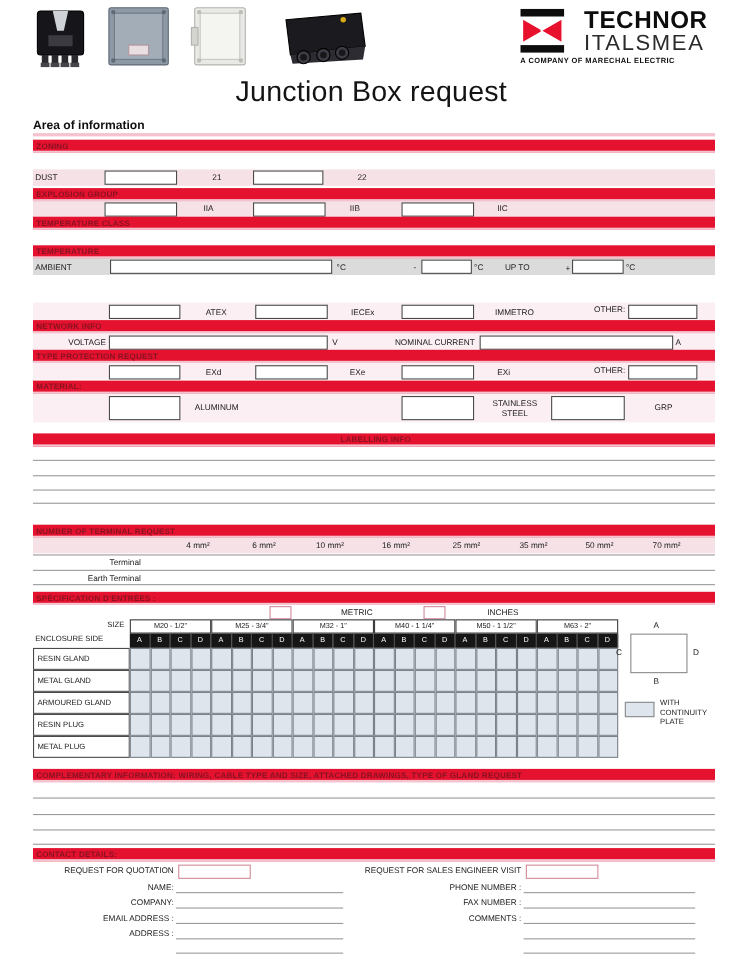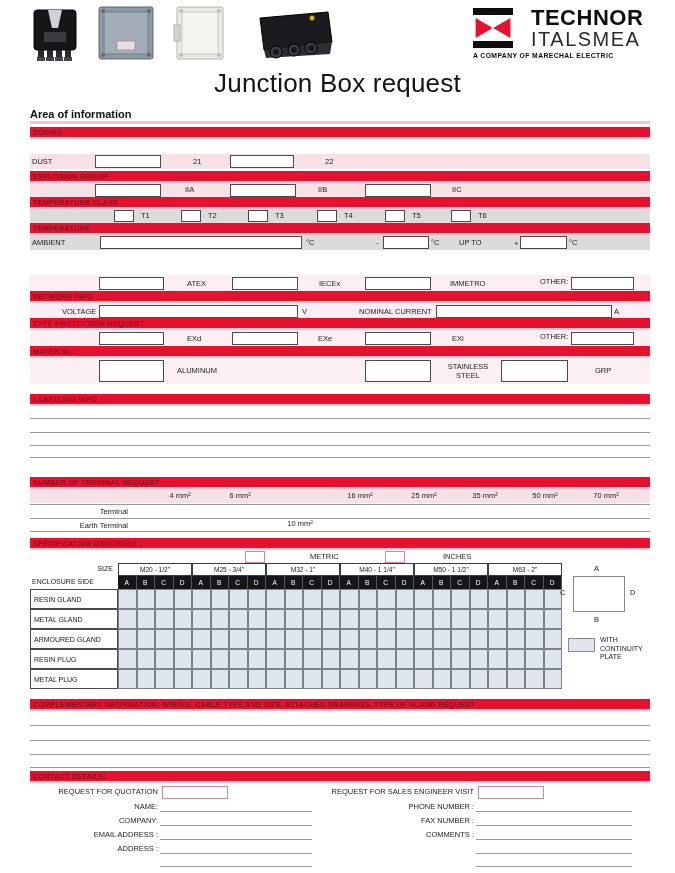--- a/index.html
+++ b/index.html
@@ -127,34 +127,20 @@
   <div class="row pink" style="top:183px;height:14px;">
     <input class="box" style="left: 65px; top: 1px; width: 64px;">
     <span class="lbl" style="left:155px;top:1px;">IIA</span>
     <input class="box" style="left: 200px; top: 1px; width: 64px;">
     <span class="lbl" style="left:288px;top:1px;">IIB</span>
     <input class="box" style="left: 335px; top: 1px; width: 64px;">
     <span class="lbl" style="left:422px;top:1px;">IIC</span>
   </div>
 
   <div class="bar" style="top:197px;">TEMPERATURE CLASS</div>
-  <div class="row gray" style="top:209px;height:14px;">
-    <input class="box" style="left: 84px; top: 1px; width: 18px; height: 10px;">
-    <span class="lbl" style="left:111px;top:1px;">T1</span>
-    <input class="box" style="left: 151px; top: 1px; width: 18px; height: 10px;">
-    <span class="lbl" style="left:178px;top:1px;">T2</span>
-    <input class="box" style="left: 218px; top: 1px; width: 18px; height: 10px;">
-    <span class="lbl" style="left:245px;top:1px;">T3</span>
-    <input class="box" style="left: 287px; top: 1px; width: 18px; height: 10px;">
-    <span class="lbl" style="left:314px;top:1px;">T4</span>
-    <input class="box" style="left: 355px; top: 1px; width: 18px; height: 10px;">
-    <span class="lbl" style="left:382px;top:1px;">T5</span>
-    <input class="box" style="left: 421px; top: 1px; width: 18px; height: 10px;">
-    <span class="lbl" style="left:448px;top:1px;">T6</span>
-  </div>
 
   <div class="bar" style="top:223px;">TEMPERATURE</div>
   <div class="row gray" style="top:235px;height:15px;">
     <span class="lbl" style="left:2px;top:2px;">AMBIENT</span>
     <input class="box" style="left: 70px; top: 1px; width: 200px;">
     <span class="lbl" style="left:276px;top:2px;">°C</span>
     <span class="lbl" style="left:346px;top:2px;">-</span>
     <input class="box" style="left: 353px; top: 1px; width: 44px;">
     <span class="lbl" style="left:401px;top:2px;">°C</span>
     <span class="lbl" style="left:429px;top:2px;">UP TO</span>
@@ -200,31 +186,31 @@
   <div class="bar" style="top:346px;">MATERIAL:</div>
   <div class="row lite" style="top:358px;height:26px;">
     <input class="box" style="left: 69px; top: 2px; width: 63px; height: 20px;">
     <span class="lbl" style="left:147px;top:7px;">ALUMINUM</span>
     <input class="box" style="left: 335px; top: 2px; width: 64px; height: 20px;">
     <span class="lbl ctr" style="left:405px;top:4px;width:66px;white-space:normal;line-height:9px;">STAINLESS STEEL</span>
     <input class="box" style="left: 471px; top: 2px; width: 65px; height: 20px;">
     <span class="lbl" style="left:565px;top:7px;">GRP</span>
   </div>
 
-  <div class="bar" style="top:394px;">LABELLING INFO</div>
+  <div class="bar" style="top:394px;text-align:center;">LABELLING INFO</div>
   <div class="wline" style="left:30px;top:418px;width:620px;"></div>
   <div class="wline" style="left:30px;top:432px;width:620px;"></div>
   <div class="wline" style="left:30px;top:445px;width:620px;"></div>
   <div class="wline" style="left:30px;top:457px;width:620px;"></div>
 
   <div class="bar" style="top:477px;">NUMBER OF TERMINAL REQUEST</div>
   <div class="row pink" style="top:489px;height:14px;">
     <span class="lbl ctr" style="left:125px;top:1px;width:50px;">4 mm²</span>
     <span class="lbl ctr" style="left:185px;top:1px;width:50px;">6 mm²</span>
-    <span class="lbl ctr" style="left:245px;top:1px;width:50px;margin-top:28px;">10 mm²</span>
+    <span class="lbl ctr" style="left:245px;top:1px;width:50px;">10 mm²</span>
     <span class="lbl ctr" style="left:305px;top:1px;width:50px;">16 mm²</span>
     <span class="lbl ctr" style="left:369px;top:1px;width:50px;">25 mm²</span>
     <span class="lbl ctr" style="left:430px;top:1px;width:50px;">35 mm²</span>
     <span class="lbl ctr" style="left:490px;top:1px;width:50px;">50 mm²</span>
     <span class="lbl ctr" style="left:551px;top:1px;width:50px;">70 mm²</span>
   </div>
   <div class="wline" style="left:30px;top:504px;width:620px;"></div>
   <span class="rlbl" style="left:30px;top:506px;width:98px;">Terminal</span>
   <div class="wline" style="left:30px;top:518px;width:620px;"></div>
   <span class="rlbl" style="left:30px;top:520px;width:98px;">Earth Terminal</span>

